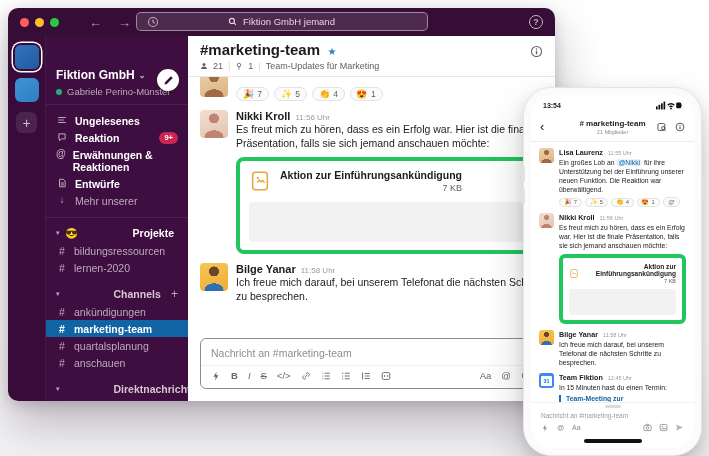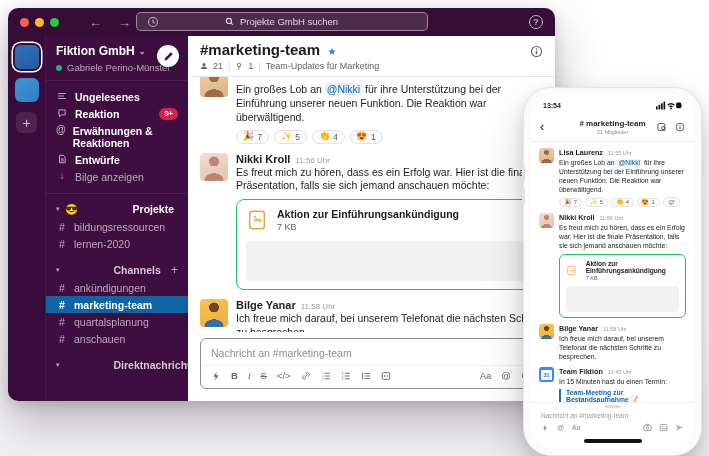--- a/index.html
+++ b/index.html
@@ -35,21 +35,21 @@
 
   
   .rail { width:38px; flex:0 0 38px; background:#380b3a; border-right:1px solid rgba(255,255,255,.07); display:flex; flex-direction:column; align-items:center; padding-top:9px; gap:9px; }
   .ws { width:24px; height:24px; border-radius:6px; }
   .ws-1 { background:linear-gradient(145deg,#2f74c0,#235a9c); box-shadow:0 0 0 2px #380b3a, 0 0 0 3.5px #fff; }
   .ws-2 { background:linear-gradient(145deg,#3d95d6,#2f7fc2); }
   .rail-plus { width:21px; height:21px; border-radius:6px; background:rgba(255,255,255,.10); color:#cfc0cf; font-size:14px; display:flex; align-items:center; justify-content:center; margin-top:1px; }
 
   
   .sidebar { width:142px; flex:0 0 142px; background:#3f0e40; color:#bcabbc; font-size:10.5px; display:flex; flex-direction:column; overflow:hidden; }
-  .side-header { padding:8px 10px 7px; border-bottom:1px solid rgba(255,255,255,.08); position:relative; }
+  .side-header { padding:8px 10px 7px; border-bottom:1px solid rgba(255,255,255,.08); position:relative;margin-top:24px; }
   .ws-name { color:#fff; font-weight:bold; font-size:12px; display:flex; align-items:center; gap:4px; }
   .caret { font-size:8px; color:#cfc0cf; }
   .presence { display:flex; align-items:center; gap:5px; margin-top:4px; font-size:9.5px; }
   .pdot { width:6px; height:6px; border-radius:50%; background:#2bac76; flex:0 0 6px; }
   .compose-btn { position:absolute; right:9px; top:9px; width:22px; height:22px; border-radius:50%; background:#fff; display:flex; align-items:center; justify-content:center; box-shadow:0 1px 3px rgba(0,0,0,.3); }
   .nav-list { padding:7px 0 4px; }
   .nav-item { display:flex; gap:7px; padding:2.5px 10px; }
   .nav-item .nico { width:12px; display:flex; justify-content:center; color:#bcabbc; font-size:10px; line-height:1; }
   .nav-strong { color:#fff; font-weight:bold; }
   .badge { margin-left:auto; background:#cd2553; color:#fff; font-size:7.5px; font-weight:bold; border-radius:8px; padding:1.5px 5px; }
@@ -88,21 +88,21 @@
   .msg-head { display:flex; align-items:baseline; gap:5px; }
   .msg-name { font-weight:bold; font-size:11px; }
   .msg-time { font-size:8px; color:#9a9a9a; }
   .msg-text { font-size:10.5px; line-height:1.32; margin-top:1px; }
   .mention { color:#1264a3; background:#e8f2fa; border-radius:3px; padding:0 2px; }
 
   .reactions { display:flex; gap:5px; margin-top:5px; align-items:center; }
   .pill { display:inline-flex; align-items:center; gap:3px; border:1px solid #e2e2e2; background:#fbfbfb; border-radius:10px; padding:1px 6px; font-size:8.5px; color:#616061; }
   .pill .em { font-size:9px; line-height:1; }
 
-  .file-card { border:1px solid #22c55e; border-radius:8px; padding:8px 9px; width:302px; margin-top:6px; background:#fff; }
+  .file-card { border:4px solid #22c55e; border-radius:8px; padding:8px 9px; width:302px; margin-top:6px; background:#fff;text-align:right; }
   .file-top { display:flex; align-items:center; gap:9px; }
   .file-title { font-weight:bold; font-size:10.5px; }
   .file-size { font-size:9px; color:#616061; margin-top:2px; }
   .file-preview { height:40px; border-radius:4px; background:#f2f2f2; margin-top:9px; }
 
   .cal-quote { border-left:3px solid #1c6db4; padding-left:9px; margin-top:5px; }
   .cal-title { color:#1264a3; font-weight:bold; font-size:10.5px; }
 
   .composer { margin:6px 12px 12px; border:1px solid #8d8d8d; border-radius:6px; flex:0 0 auto; }
   .composer input { width:100%; border:none; outline:none; background:transparent; font-family:inherit; font-size:10.5px; padding:8px 10px 6px; color:#1d1c1d; }
@@ -179,21 +179,21 @@
           </svg>
       </span>
     </div>
     <div class="search-pill">
       <span>
         <svg width="9" height="9" viewBox="0 0 16 16" fill="none" stroke="#e2d6e2" stroke-width="2">
             <circle cx="7" cy="7" r="4.5"></circle>
             <path d="M10.5 10.5L14 14"></path>
           </svg>
       </span>
-      <span>Projekte GmbH suchen</span>
+      <span>Fiktion GmbH jemand</span>
     </div>
     <div class="help-btn">?</div>
   </div>
 
   <div class="win-body">
 
     <div class="rail">
       <div class="ws ws-1"></div>
       <div class="ws ws-2"></div>
       <div class="rail-plus">+</div>
@@ -242,21 +242,21 @@
           <span class="nico">
             <svg width="10" height="10" viewBox="0 0 16 16" stroke="#bcabbc" stroke-width="1.6" fill="none">
                 <path d="M4 2h6l3 3v9H4z"></path>
                 <path d="M6 8h5M6 11h5"></path>
               </svg>
           </span>
           <span>Entwürfe</span>
         </div>
         <div class="nav-item">
           <span class="nico">↓</span>
-          <span>Bilge anzeigen</span>
+          <span>Mehr unserer</span>
         </div>
       </div>
 
       <div class="section">
         <div class="sec-head">
           <span class="tri">▾</span>
           <span>😎</span>
           <span class="sec-title em">Projekte</span>
         </div>
         <div class="chan-item">
@@ -331,21 +331,20 @@
               <circle cx="8" cy="4.8" r="0.9" fill="#616061" stroke="none"></circle>
             </svg>
         </span>
       </div>
 
       <div class="messages">
 
         <div class="msg msg-clip">
           <div class="avatar av-person av-lisa"></div>
           <div class="msg-body">
-            <div class="msg-text"><span>Ein großes Lob an </span><span class="mention">@Nikki</span><span> für ihre Unterstützung bei der Einführung unserer neuen Funktion. Die Reaktion war überwältigend.</span></div>
             <div class="reactions">
               <span class="pill">
                   <span class="em">🎉</span>
                   <span>7</span>
                 </span>
               <span class="pill">
                   <span class="em">✨</span>
                   <span>5</span>
                 </span>
               <span class="pill">

